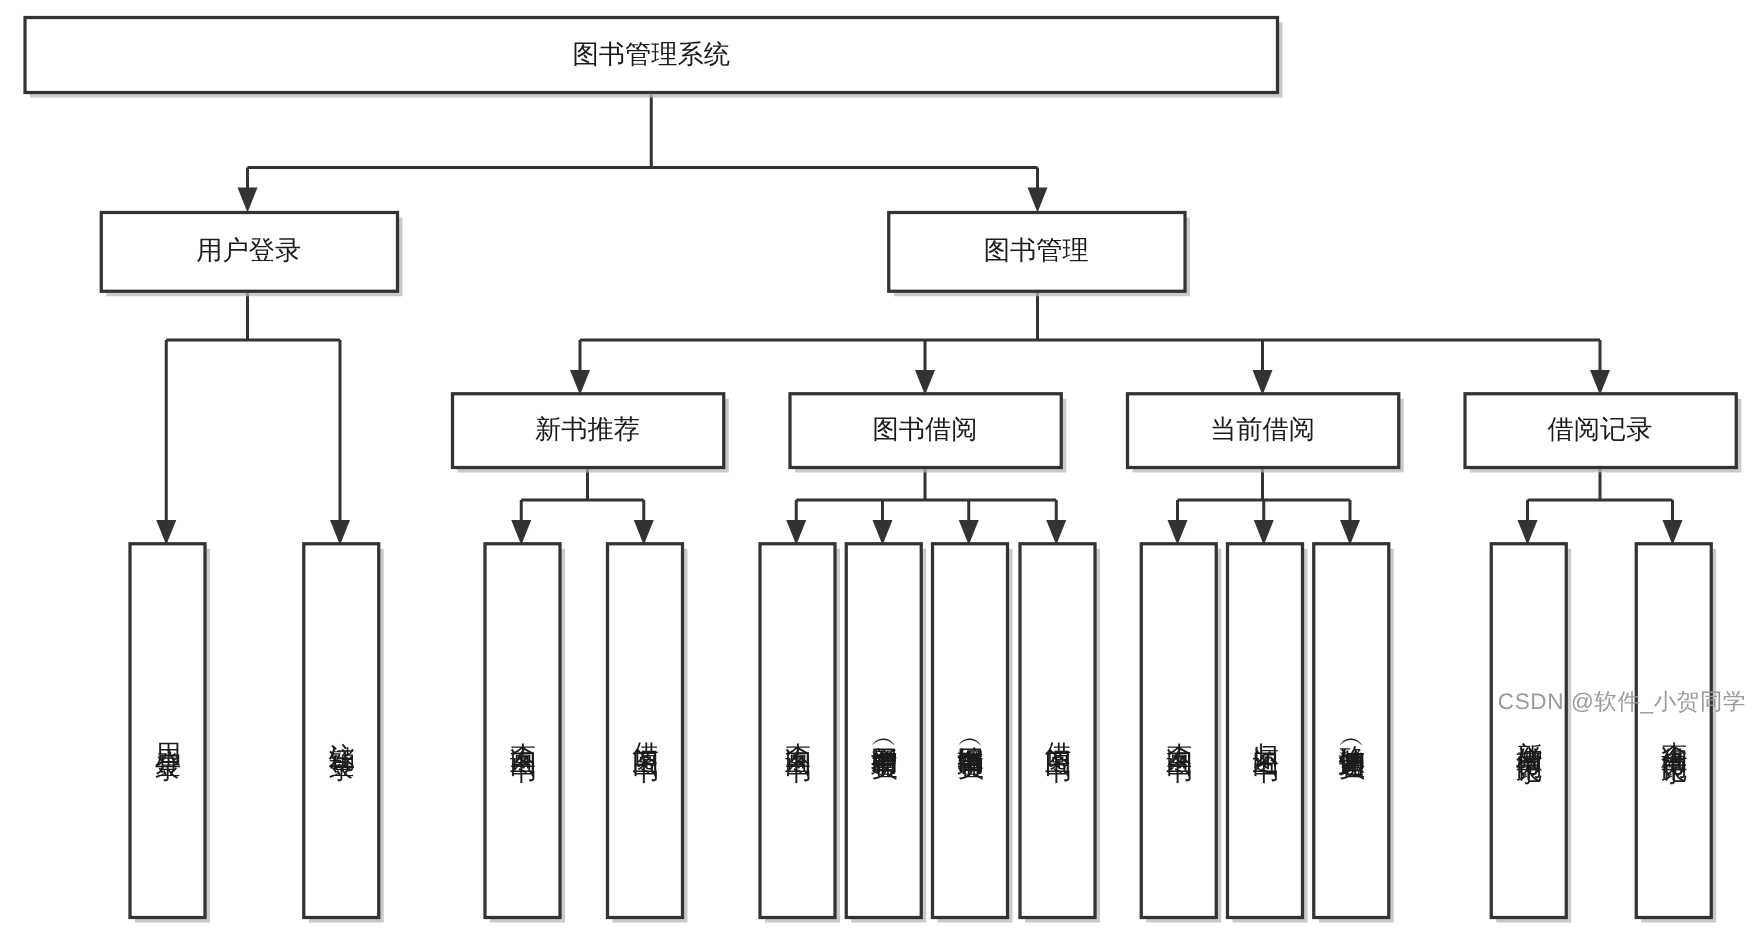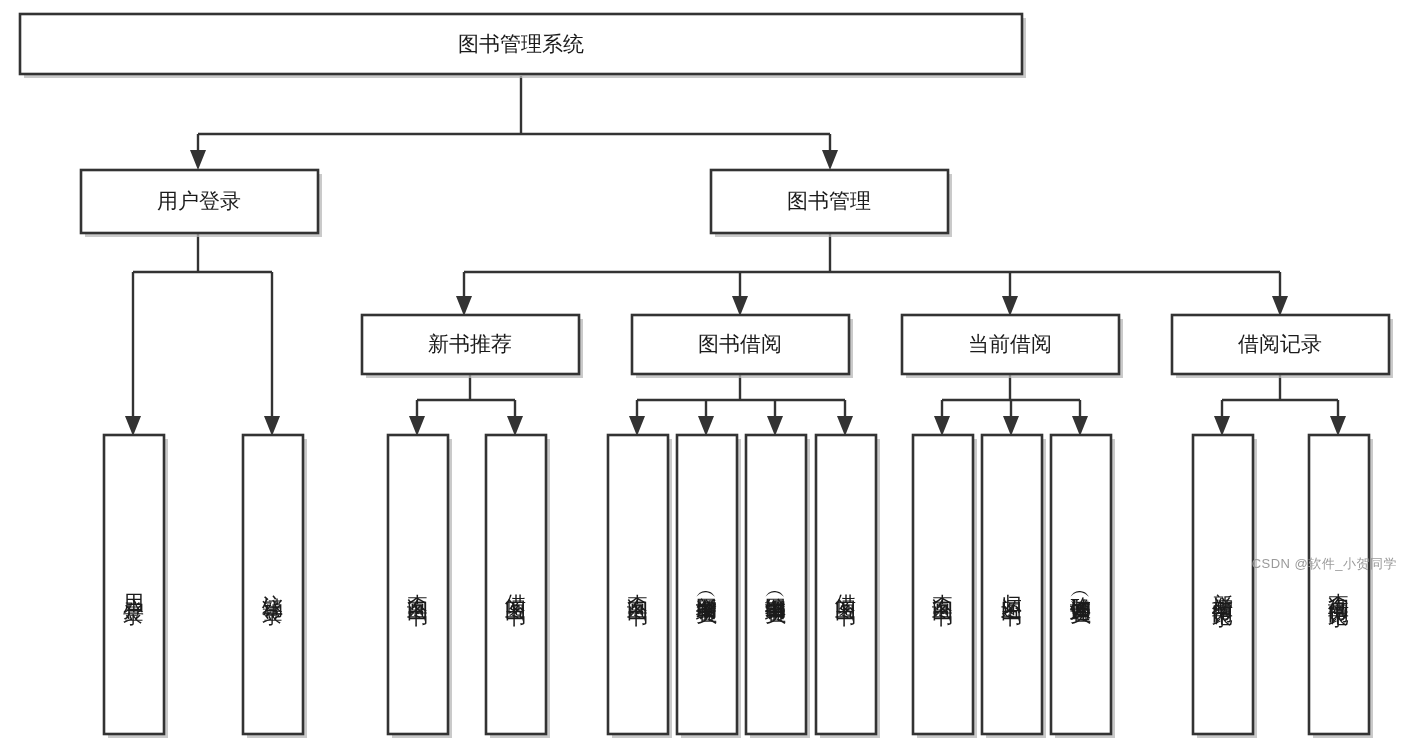--- a/index.html
+++ b/index.html
@@ -65,21 +65,21 @@
     letter-spacing: 4px;
     line-height: 1;
     white-space: nowrap;
     pointer-events: none;
   }
   .watermark {
     position: absolute;
     right: 8px;
     bottom: 6px;
     font-family: "Liberation Sans", "DejaVu Sans", sans-serif;
-    font-size: 13px;
+    font-size: 18px;
     color: #9a9a9a;
     letter-spacing: 0.5px;
     white-space: nowrap;
   }
 </style>
 </head>
 <body>
 
 <div id="diagram-root">
 

